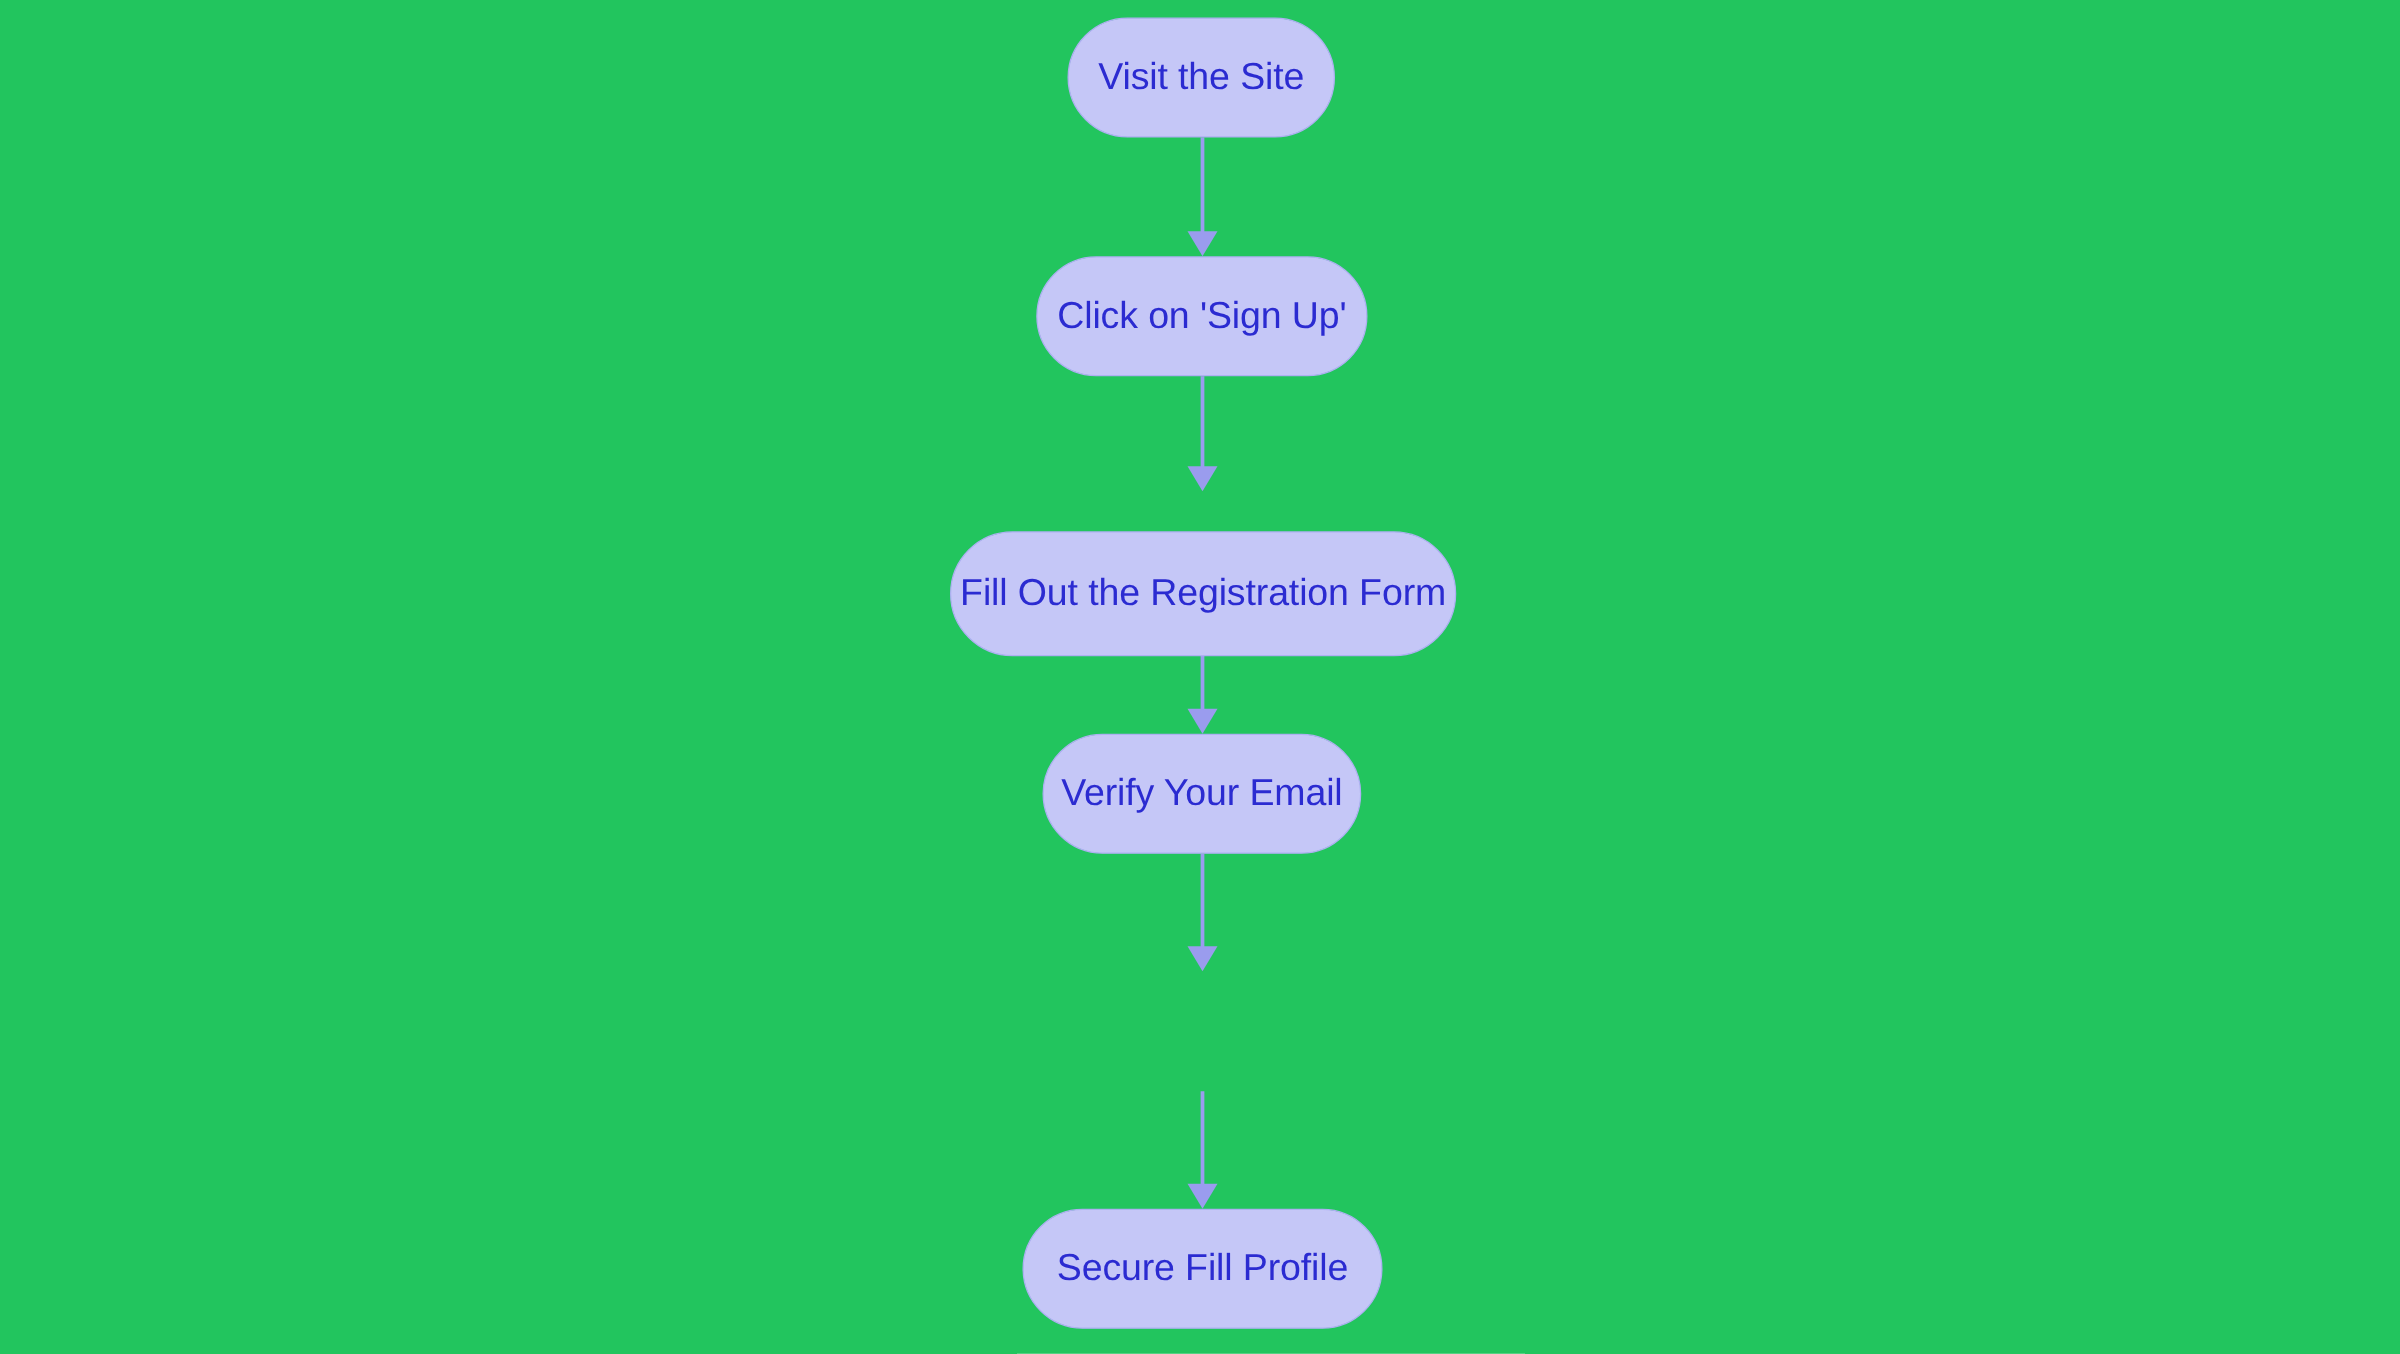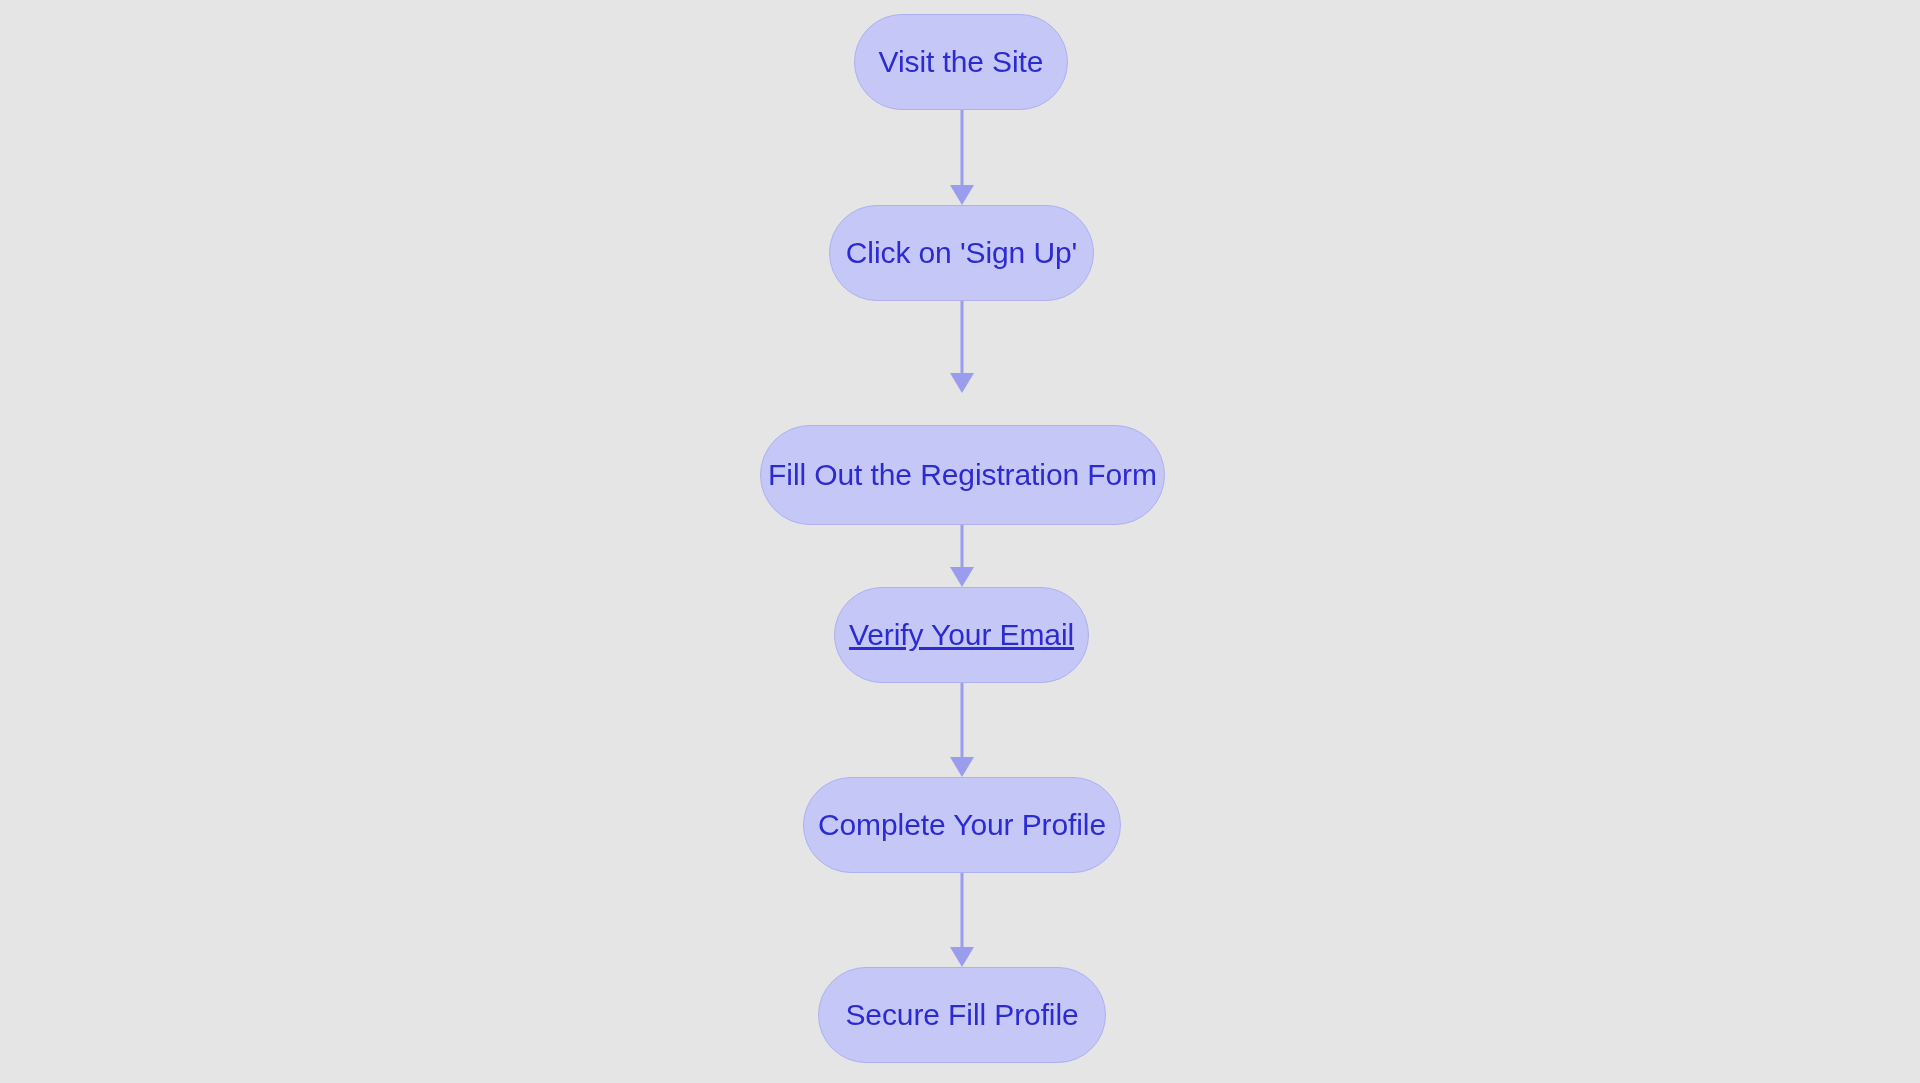--- a/index.html
+++ b/index.html
@@ -11,21 +11,21 @@
   body {
     width: 1920px;
     height: 1083px;
     overflow: hidden;
     font-family: "Liberation Sans", sans-serif;
   }
   #flow-canvas {
     position: relative;
     width: 1920px;
     height: 1083px;
-    background: #e5e5e5;
+    background: #22c55e;
   }
   .flow-node {
     position: absolute;
     box-sizing: border-box;
     display: flex;
     align-items: center;
     justify-content: center;
     background: #c5c7f7;
     border: 1.5px solid #aeb0f2;
     border-radius: 999px;
@@ -96,25 +96,22 @@
   </div>
 
   <div class="flow-node" style="left:829px; top:205px; width:265px; height:96px;">
     <span class="node-label">Click on 'Sign Up'</span>
   </div>
 
   <div class="flow-node" style="left:760px; top:393px; width:405px; height:100px;margin-top:32px;">
     <span class="node-label">Fill Out the Registration Form</span>
   </div>
 
-  <div class="flow-node" style="left:834px; top:587px; width:255px; height:96px;text-decoration:underline;">
+  <div class="flow-node" style="left:834px; top:587px; width:255px; height:96px;">
     <span class="node-label">Verify Your Email</span>
   </div>
 
-  <div class="flow-node" style="left:803px; top:777px; width:318px; height:96px;">
-    <span class="node-label">Complete Your Profile</span>
-  </div>
 
   <div class="flow-node" style="left:818px; top:967px; width:288px; height:96px;">
     <span class="node-label">Secure Fill Profile</span>
   </div>
 
 </div>
 
 </body></html>

